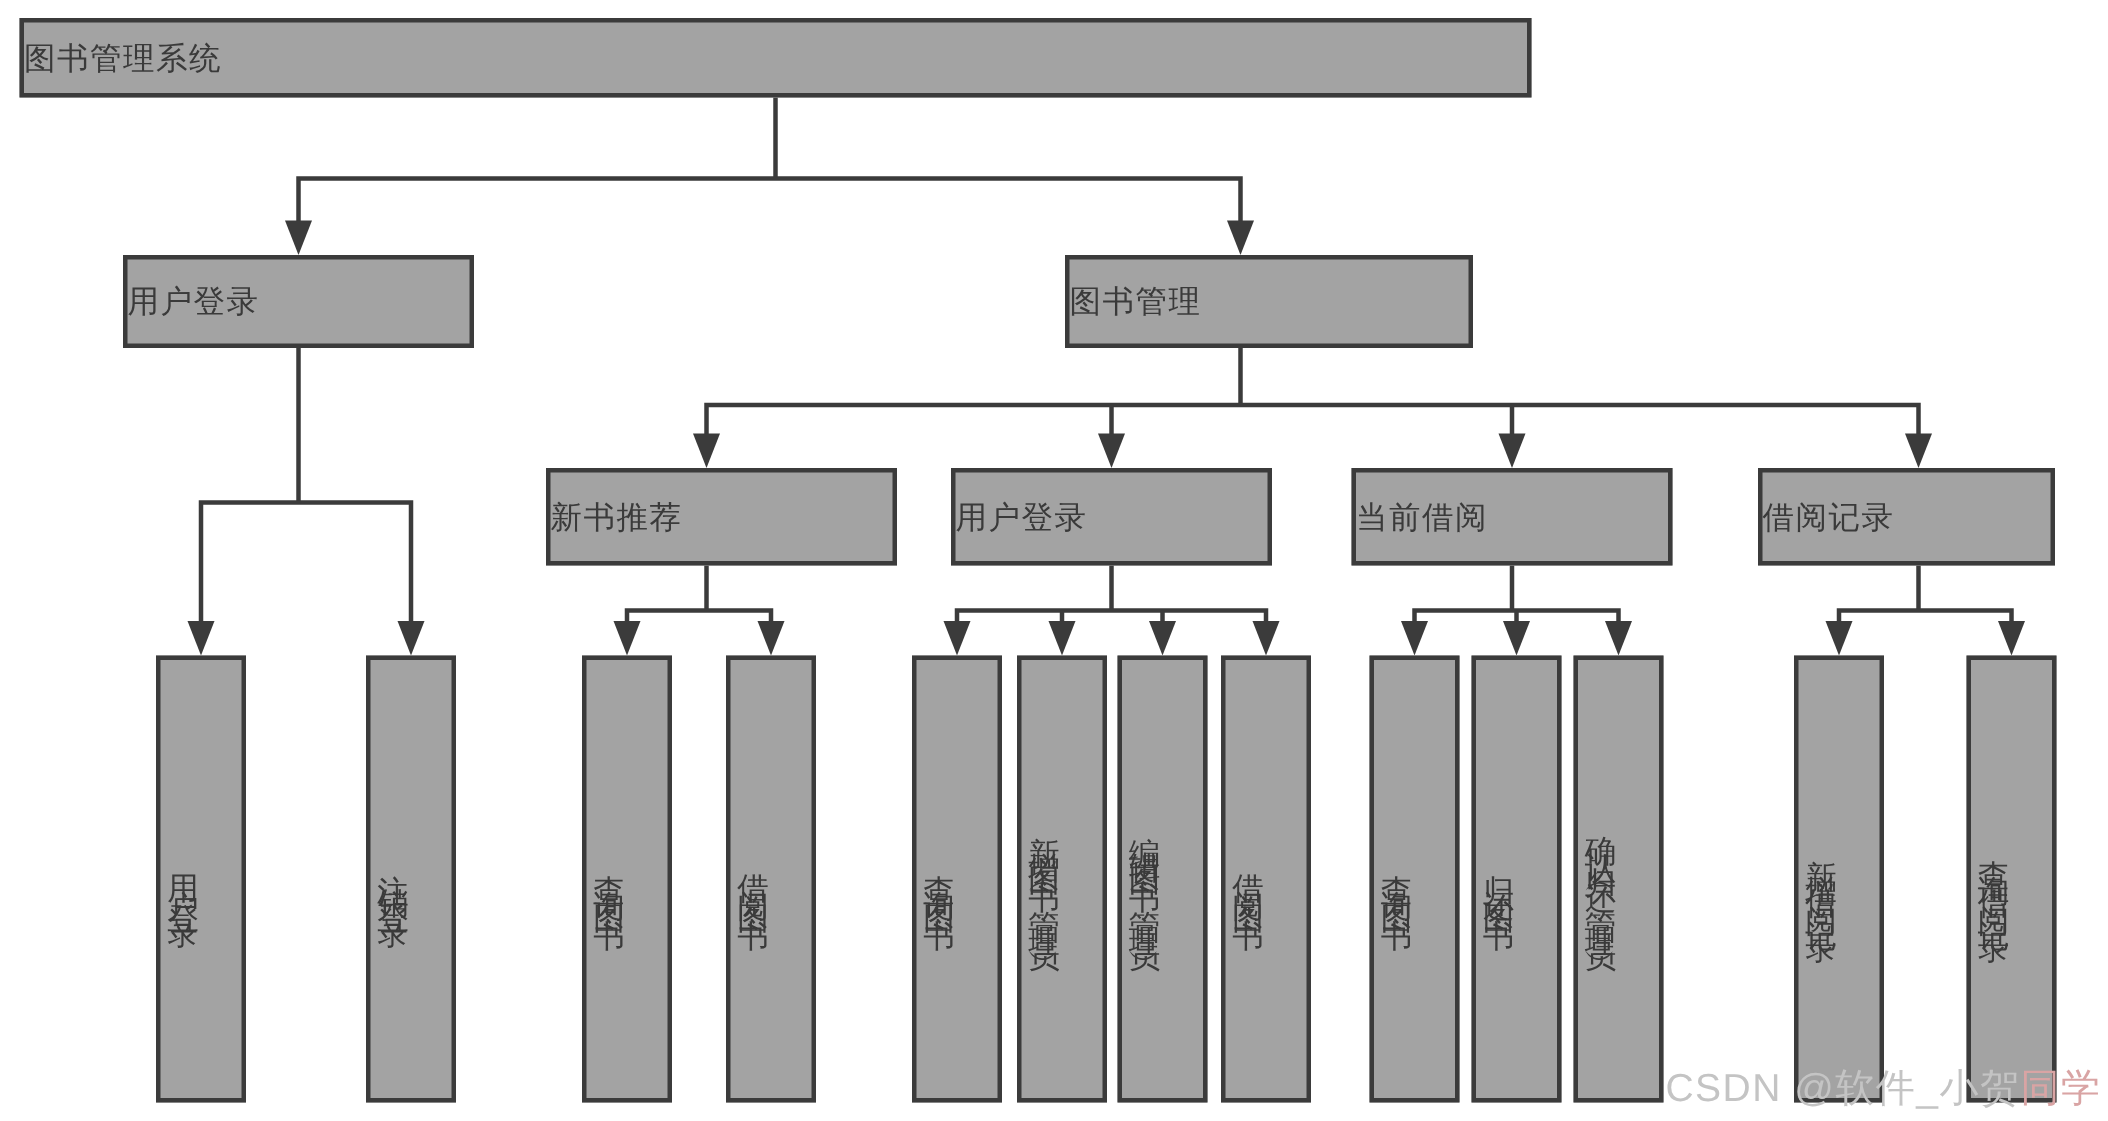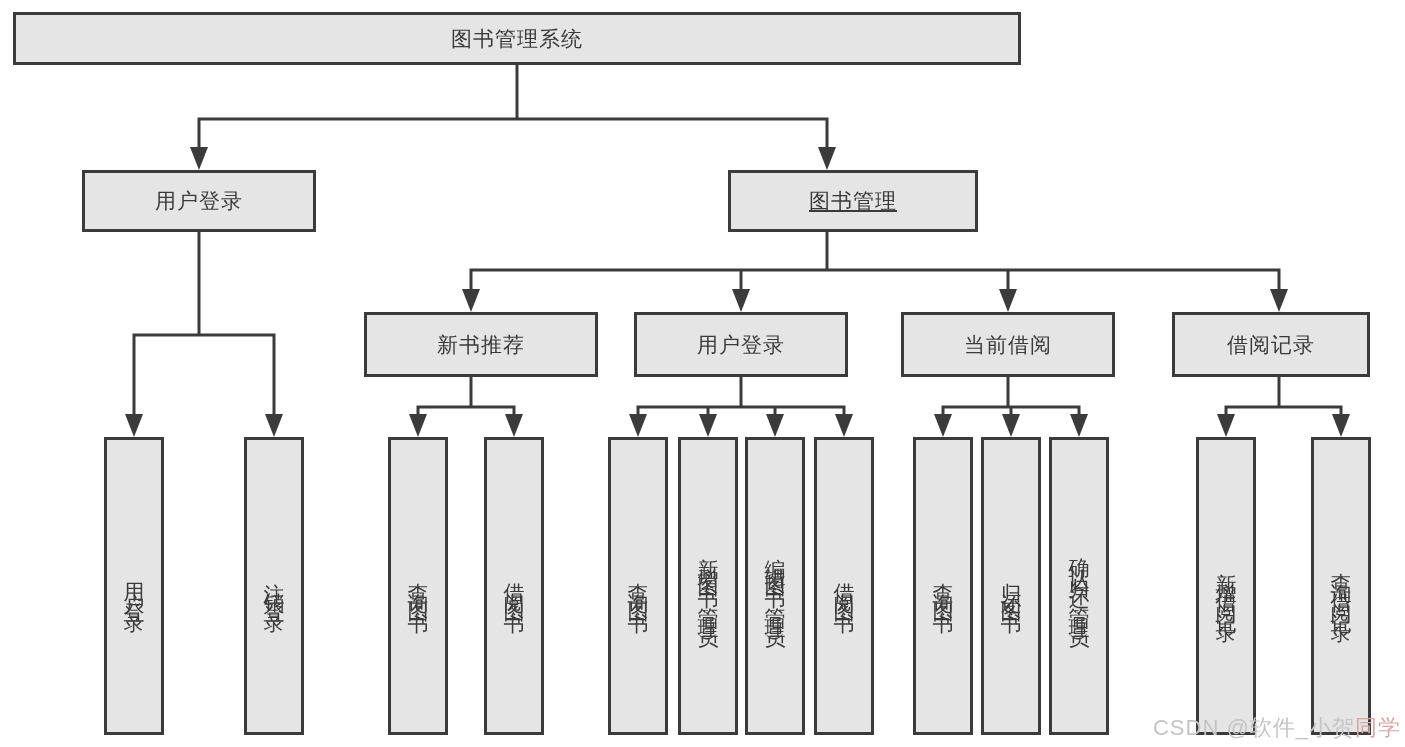--- a/index.html
+++ b/index.html
@@ -7,38 +7,38 @@
     position:relative;
     width:1405px;height:747px;
     background:#ffffff;
     overflow:hidden;
     font-family:"Liberation Sans","DejaVu Sans",sans-serif;
   }
   .connectors{position:absolute;left:0;top:0;width:1405px;height:747px;}
   .node{
     position:absolute;
     border:3px solid #3b3b3b;
-    background:#e5e5e5;
-    display:flex;align-items:center;justify-content:center;
+    background:#a3a3a3;
+    display:flex;align-items:center;
     color:#3a3a3a;
     box-sizing:border-box;
   }
   .node-h{font-size:21px;letter-spacing:1px;}
   .node-v span{
     writing-mode:vertical-rl;
     text-orientation:mixed;
     font-size:21px;
     letter-spacing:10px;
     color:#3a3a3a;
     white-space:nowrap;
   }
   .watermark{
     position:absolute;
     right:4px;bottom:4px;
-    font-size:22px;
+    font-size:26px;
     letter-spacing:1px;
     white-space:nowrap;
     pointer-events:none;
   }
   .wm-gray{color:#c4c4c4;}
   .wm-pink{color:#d9a4a4;}
 </style>
 </head>
 <body>
 
@@ -96,21 +96,21 @@
     </g>
   </svg>
 
   <div class="node node-h" style="left:13px;top:12px;width:1008px;height:53px;">
     <span>图书管理系统</span>
   </div>
 
   <div class="node node-h" style="left:82px;top:170px;width:234px;height:62px;">
     <span>用户登录</span>
   </div>
-  <div class="node node-h" style="left:728px;top:170px;width:250px;height:62px;text-decoration:underline;">
+  <div class="node node-h" style="left:710px;top:170px;width:272px;height:62px;">
     <span>图书管理</span>
   </div>
 
   <div class="node node-h" style="left:364px;top:312px;width:234px;height:65px;">
     <span>新书推荐</span>
   </div>
   <div class="node node-h" style="left:634px;top:312px;width:214px;height:65px;">
     <span>用户登录</span>
   </div>
   <div class="node node-h" style="left:901px;top:312px;width:214px;height:65px;">

